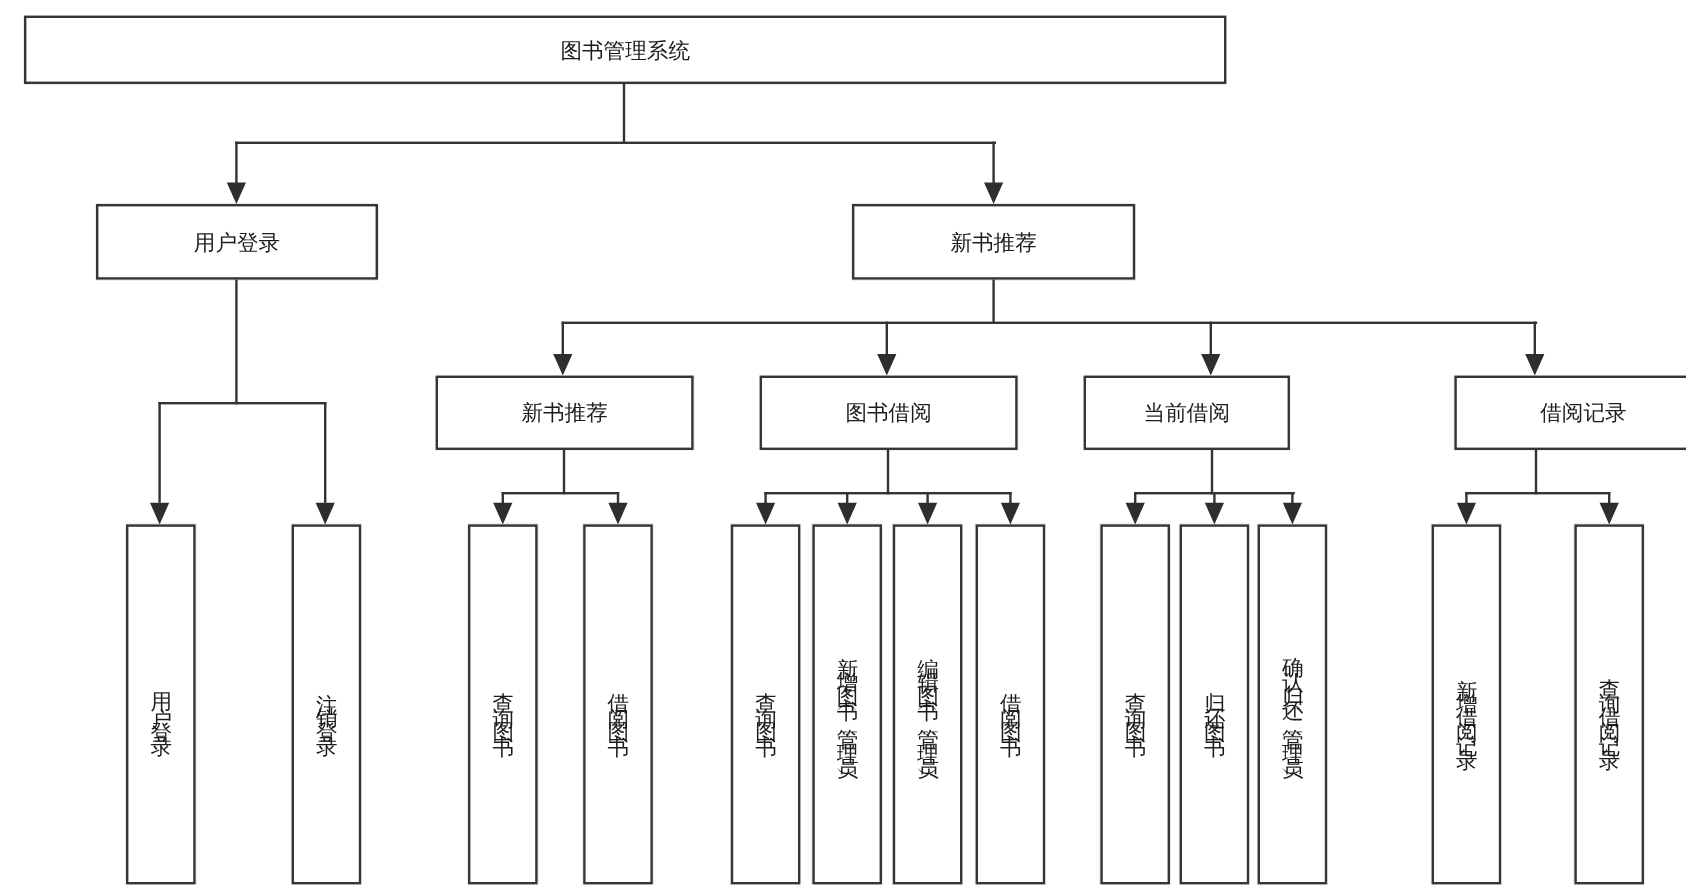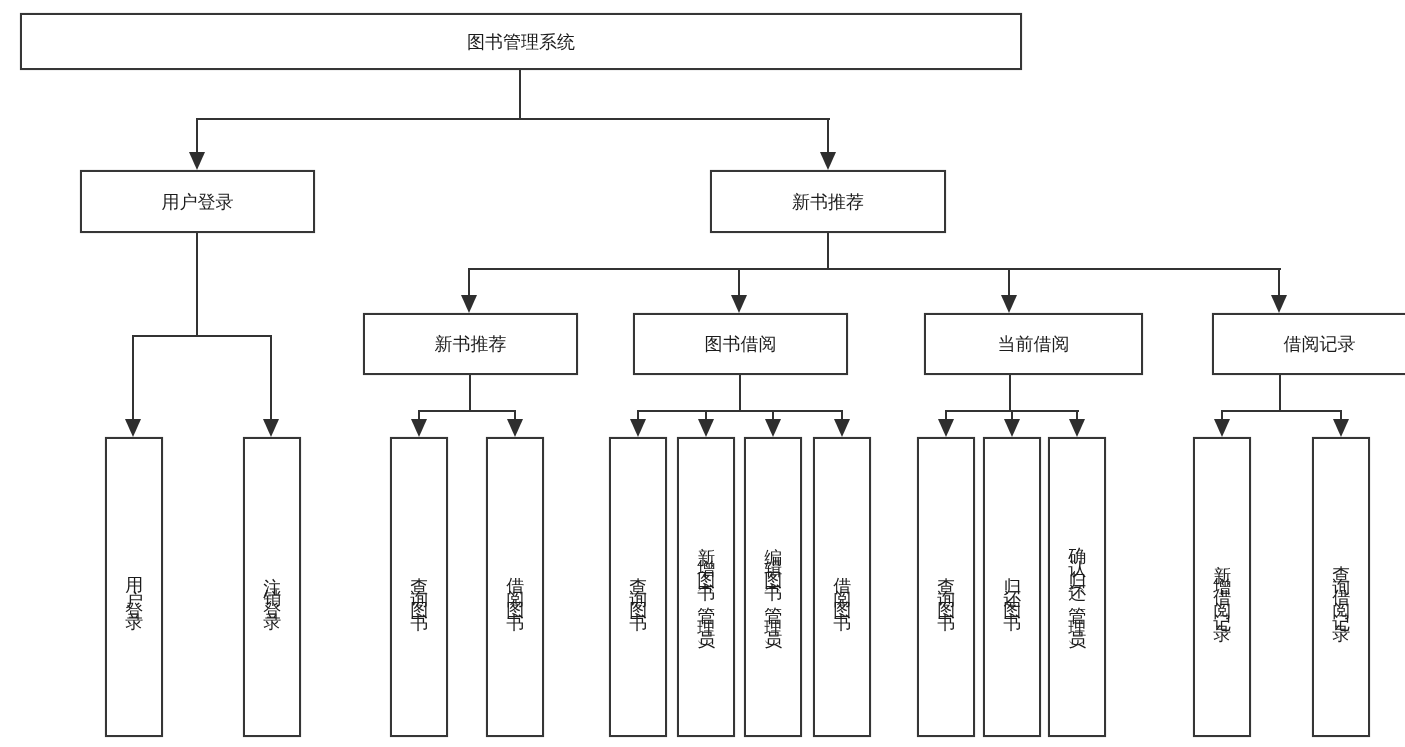--- a/index.html
+++ b/index.html
@@ -88,21 +88,21 @@
   <div class="ar" style="left:1001px;top:295px"></div>
   <div class="lv" style="left:1278px;top:268px;height:27px"></div>
   <div class="ar" style="left:1271px;top:295px"></div>
 
   <div class="b" style="left:363px;top:313px;width:215px;height:62px">
     <span>新书推荐</span>
   </div>
   <div class="b" style="left:633px;top:313px;width:215px;height:62px">
     <span>图书借阅</span>
   </div>
-  <div class="b" style="left:924px;top:313px;width:219px;height:62px">
+  <div class="b" style="left:903px;top:313px;width:172px;height:62px">
     <span>当前借阅</span>
   </div>
   <div class="b" style="left:1212px;top:313px;width:215px;height:62px">
     <span>借阅记录</span>
   </div>
 
   <div class="lv" style="left:469px;top:375px;height:37px"></div>
   <div class="lh" style="left:418px;top:410px;width:98px"></div>
   <div class="lv" style="left:418px;top:410px;height:10px"></div>
   <div class="ar" style="left:411px;top:419px"></div>

